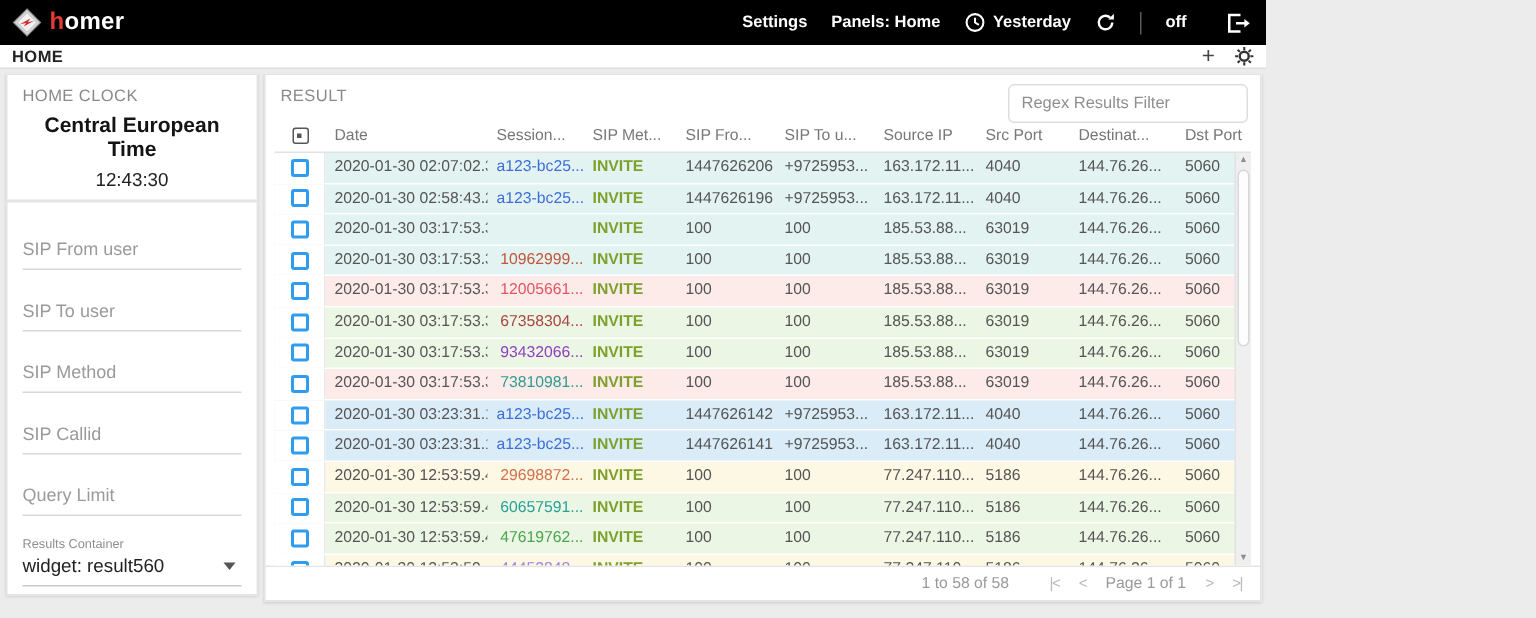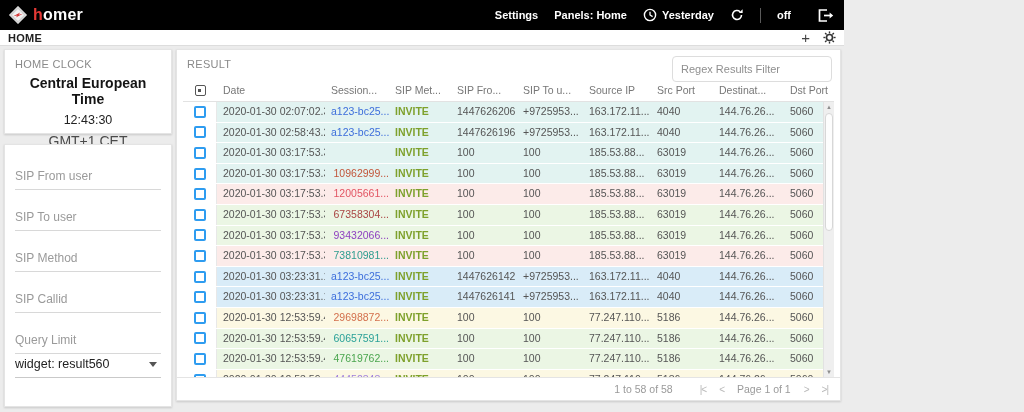--- a/index.html
+++ b/index.html
@@ -22,21 +22,21 @@
   .tabbar { height:16px; background:#fff; border-bottom:1px solid #ddd; display:flex; align-items:center; justify-content:space-between; padding:0 8px; }
   .tab { font-size:11px; font-weight:700; color:#222; letter-spacing:.3px; cursor:pointer; }
   .tab-actions { display:flex; align-items:center; gap:13px; }
   .plus-glyph { font-size:15px; color:#444; line-height:14px; cursor:pointer; }
 
   
   .content { display:flex; gap:4px; padding:3px 3px 0 4px; }
   .card { background:#fff; box-shadow:0 1px 2px rgba(0,0,0,.15); border:1px solid #e4e4e4; }
   .card-title { font-size:11px; color:#8a8a8a; letter-spacing:.3px; }
 
-  .left-col { width:341px; display:flex; flex-direction:column; gap:10px; }
+  .left-col { width:341px; display:flex; flex-direction:column; gap:0; }
   .clock-card { height:85px; padding:8px 10px 0 10px; }
   .clock-body { text-align:center; }
   .tz { font-size:14px; font-weight:700; color:#141414; margin-top:5px; }
   .time { font-size:12.5px; color:#222; margin-top:6px; }
   .gmt { font-size:14px; color:#4a4a4a; margin-top:6px; }
 
   .search-card { height:263px; padding:8px 10px 0 10px; }
   .u-input { display:block; width:100%; border:none; border-bottom:1px solid #d8d8d8; background:transparent; outline:none;
              font-family:"Liberation Sans", sans-serif; font-size:12px; color:#333; padding:3px 0 6px 0; margin-top:17px; }
   .u-input::placeholder { color:#9a9a9a; }
@@ -161,20 +161,21 @@
       </section>
 
       <section class="card search-card">
         <div class="fields">
             <input class="u-input" placeholder="SIP From user" style="">
             <input class="u-input" placeholder="SIP To user" style="">
             <input class="u-input" placeholder="SIP Method" style="">
             <input class="u-input" placeholder="SIP Callid" style="">
             <input class="u-input" placeholder="Query Limit" style="">
           </div>
+        <div class="rc-label">Results Container</div>
         <div class="rc-select">
           <span>widget: result560</span>
           <span class="caret"></span>
         </div>
 
       </section>
     </div>
 
     <section class="card result-card">
       <div class="result-head">

